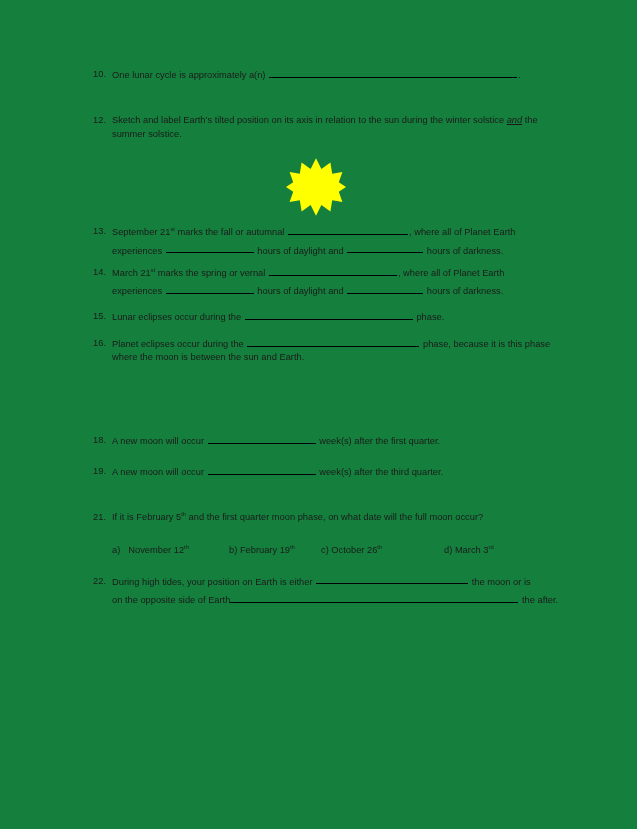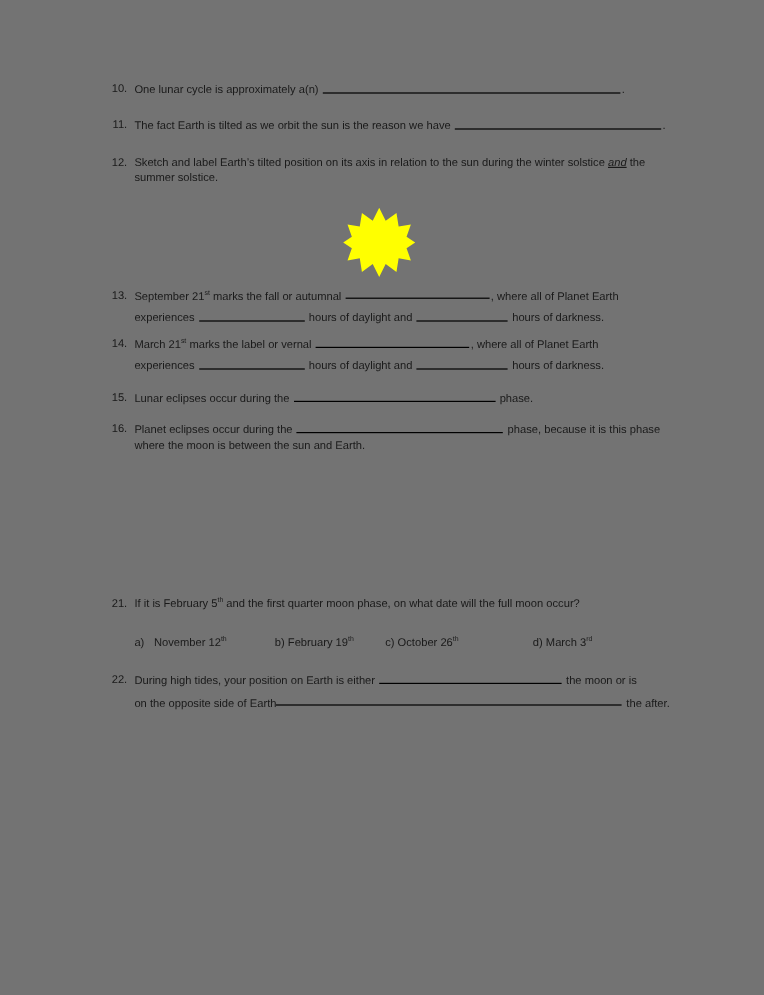--- a/index.html
+++ b/index.html
@@ -4,21 +4,21 @@
 <style>
   html, body {
     margin: 0;
     padding: 0;
     background: #ffffff;
   }
   .page {
     position: relative;
     width: 637px;
     height: 829px;
-    background: #737373;
+    background: #15803d;
     font-family: "Liberation Sans", sans-serif;
     font-size: 9.3px;
     color: #1a1a1a;
     overflow: hidden;
   }
   .content {
     position: absolute;
     left: 86px;
     top: 68px;
     width: 478px;
@@ -114,25 +114,20 @@
   <div class="content">
 
     <div class="q">
       <span class="q-num">10.</span>
       <span class="q-body"><span>One lunar cycle is approximately a(n)</span>
         <span class="blank b10"></span><span>.</span></span>
     </div>
 
     <div class="gap-lg"></div>
 
-    <div class="q">
-      <span class="q-num">11.</span>
-      <span class="q-body"><span>The fact Earth is tilted as we orbit the sun is the reason we have</span>
-        <span class="blank b11"></span><span>.</span></span>
-    </div>
 
     <div class="gap-lg"></div>
 
     <div class="q">
       <span class="q-num">12.</span>
       <span class="q-body">
         <span>Sketch and label Earth’s tilted position on its axis in relation to the sun during the winter solstice</span>
         <span class="u">and</span><span> the summer solstice.</span>
       </span>
     </div>
@@ -155,21 +150,21 @@
       <span class="blank b13b"></span>
       <span>hours of daylight and</span>
       <span class="blank b13c"></span>
       <span>hours of darkness.</span>
     </div>
 
     <div class="gap-sm"></div>
 
     <div class="q">
       <span class="q-num">14.</span>
-      <span class="q-body"><span>March 21</span><sup>st</sup><span> marks the label or vernal</span>
+      <span class="q-body"><span>March 21</span><sup>st</sup><span> marks the spring or vernal</span>
         <span class="blank b14a"></span><span>, where all of Planet Earth</span></span>
     </div>
     <div class="gap-xs"></div>
     <div class="cont"><span>experiences</span>
       <span class="blank b13b"></span>
       <span>hours of daylight and</span>
       <span class="blank b13c"></span>
       <span>hours of darkness.</span>
     </div>
 
@@ -190,23 +185,35 @@
         <span class="blank b16"></span>
         <span>phase, because it is this phase</span>
         <span>where the moon is between the sun and Earth.</span></span>
     </div>
 
     <div class="gap-md"></div>
 
 
     <div style="height:58px"></div>
 
-
-    <div class="gap-lg"></div>
-
+    <div class="q">
+      <span class="q-num">18.</span>
+      <span class="q-body"><span>A new moon will occur</span>
+        <span class="blank b18"></span>
+        <span>week(s) after the first quarter.</span></span>
+    </div>
+
+    <div class="gap-lg"></div>
+
+    <div class="q">
+      <span class="q-num">19.</span>
+      <span class="q-body"><span>A new moon will occur</span>
+        <span class="blank b18"></span>
+        <span>week(s) after the third quarter.</span></span>
+    </div>
 
     <div class="gap-lg"></div>
 
 
     <div class="gap-lg"></div>
 
     <div class="q">
       <span class="q-num">21.</span>
       <span class="q-body"><span>If it is February 5</span><sup>th</sup><span> and the first quarter moon phase, on what date will the full moon occur?</span></span>
     </div>

